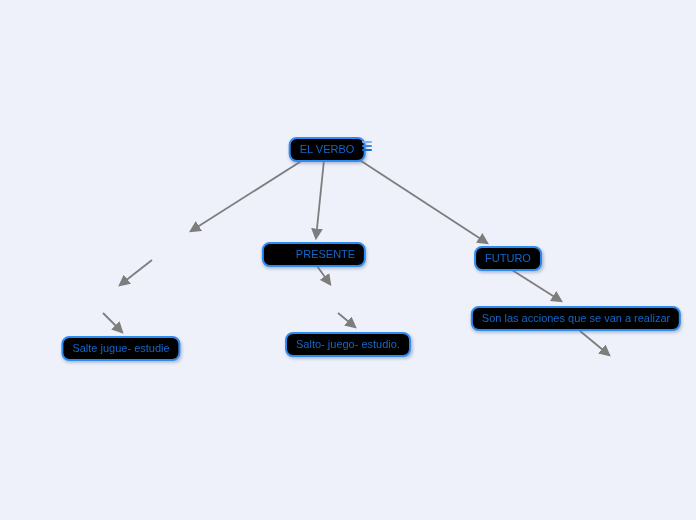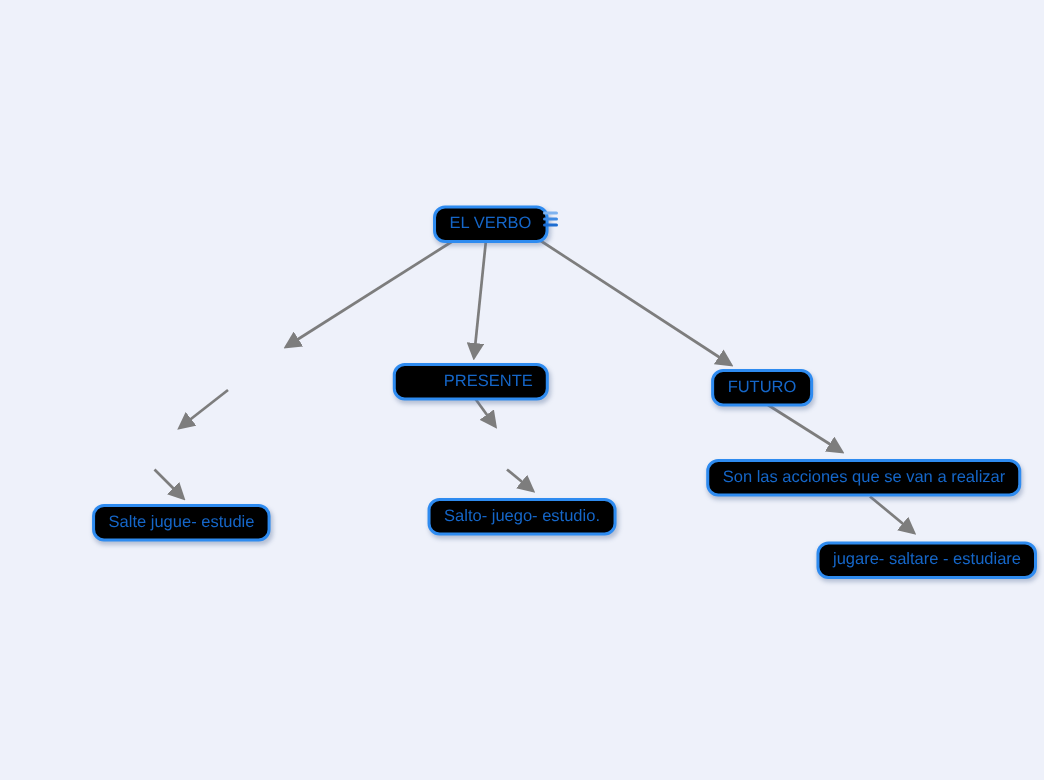--- a/index.html
+++ b/index.html
@@ -98,15 +98,14 @@
   <div class="node" style="left:508px; top:246px;">FUTURO</div>
 
 
 
   <div class="node" style="left:576px; top:306px;">Son las acciones que se van a realizar</div>
 
   <div class="node" style="left:121px; top:336px;">Salte jugue- estudie</div>
 
   <div class="node" style="left:348px; top:332px;">Salto- juego- estudio.</div>
 
-  <div class="node" style="left:618px; top:361px;">jugare- saltare - estudiare</div>
 
 </div>
 
 </body></html>

